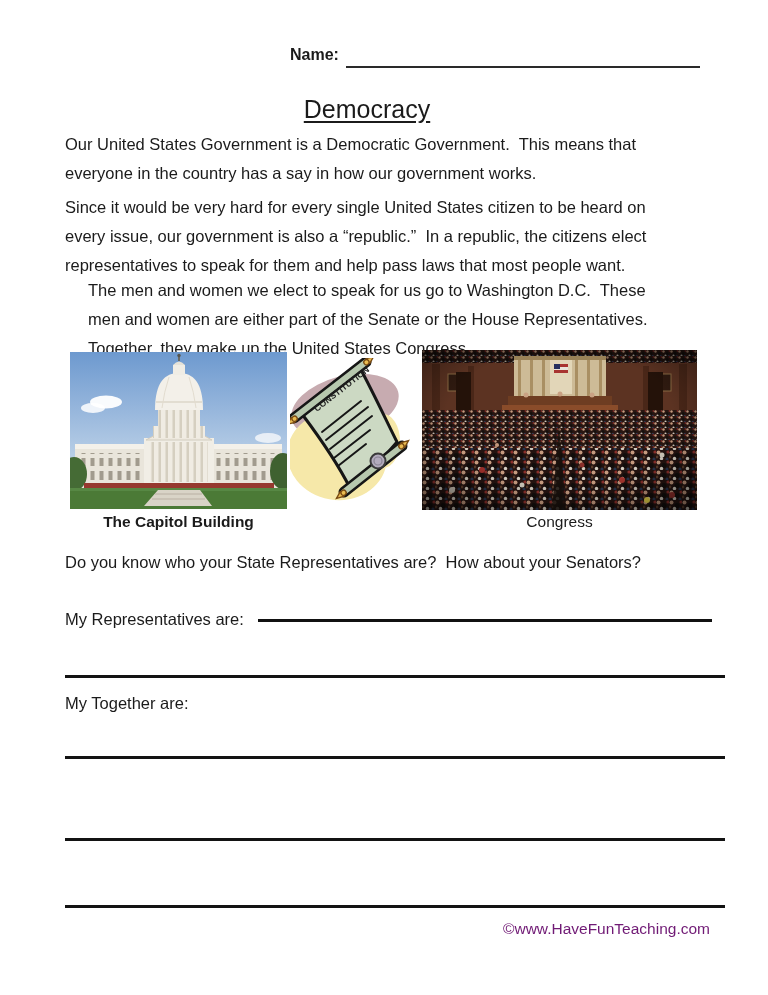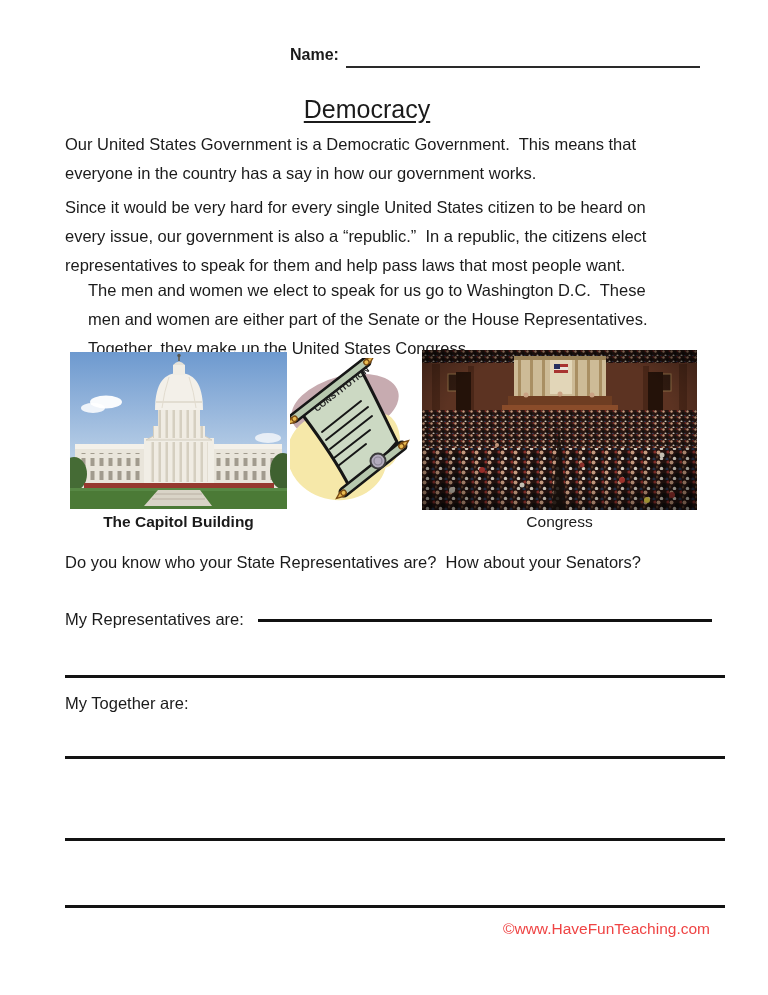--- a/index.html
+++ b/index.html
@@ -21,21 +21,21 @@
   .cap-capitol{left:70px;width:217px;font-weight:bold;}
   .cap-congress{left:422px;width:275px;}
   .question{left:65px;top:553px;font-size:16.5px;white-space:pre-wrap;width:690px;}
   .prompt{font-size:16.5px;white-space:pre-wrap;}
   .reps-label{left:65px;top:578px;margin-top:32px;}
   .reps-line{left:258px;top:599px;width:454px;height:20px;border-bottom:3px solid #111;}
   .rule{left:65px;width:660px;height:3px;background:#131313;}
   .rule1{top:675px;} .rule2{top:756px;} .rule3{top:838px;} .rule4{top:905px;}
   .senators-label{left:65px;top:694px;}
   .message-label{left:65px;top:776px;width:690px;}
-  .footer{left:0;top:920px;width:710px;text-align:right;font-size:15.5px;color:#ef4444;}
+  .footer{left:0;top:920px;width:710px;text-align:right;font-size:15.5px;color:#701a75;}
   svg{display:block;}
 </style>
 </head>
 <body>
 
 <div class="page">
 
   <span class="abs name-label">Name:</span>
   <div class="abs name-line"></div>
 

